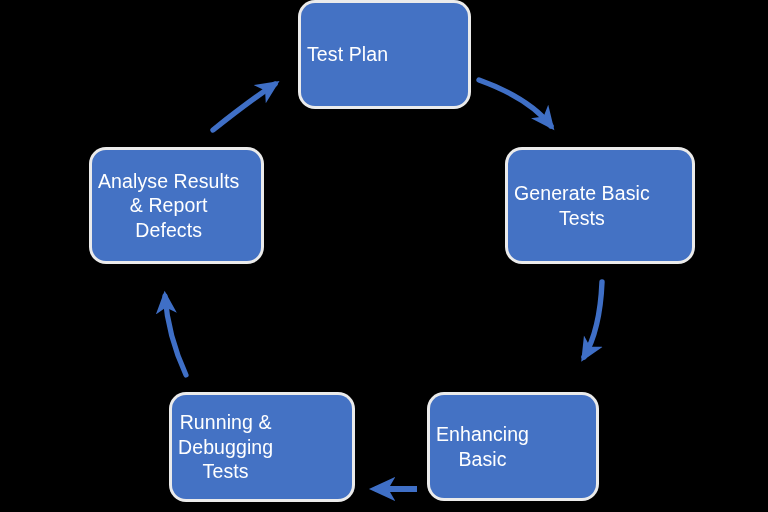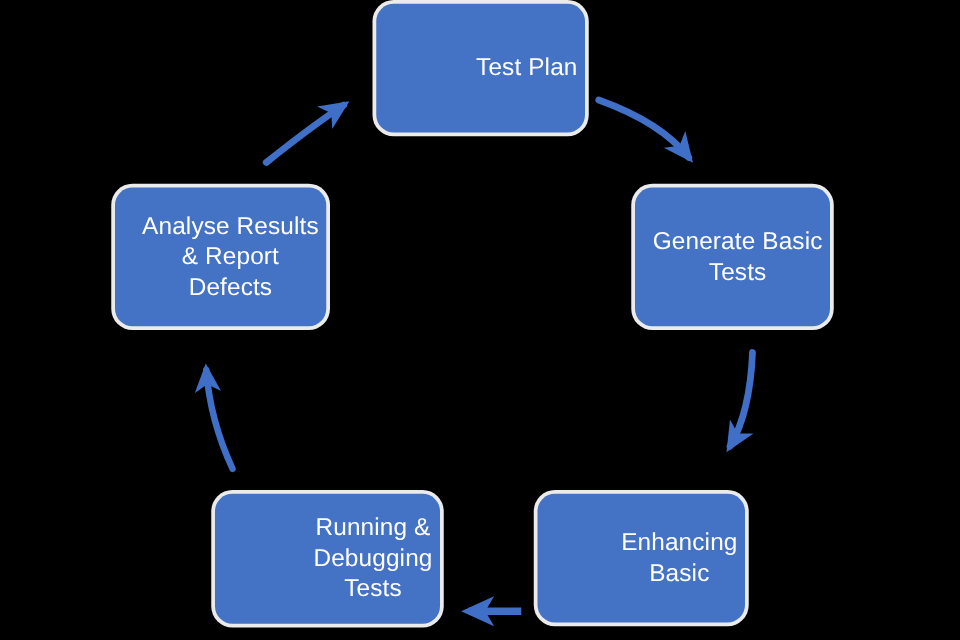--- a/index.html
+++ b/index.html
@@ -17,37 +17,37 @@
     font-family: "Liberation Sans", sans-serif;
   }
   .node {
     position: absolute;
     box-sizing: border-box;
     background: #4472C4;
     border-radius: 14px;
     color: #FFFFFF;
     display: flex;
     align-items: center;
-    justify-content: flex-end;
+    justify-content: flex-start;
     text-align: center;
     line-height: 1.25;
     font-size: 19.5px;
     font-weight: 400;
     letter-spacing: 0.1px;
     box-shadow: 0 0 0 3px rgba(255,255,255,0.92);
     z-index: 3;
   }
   .node-label {
     display: block;
     padding: 0 6px;
     white-space: pre-line;
   }
   
   #node-test-plan      { left: 301px; top: 3px;   width: 167px; height: 103px; }
-  #node-generate-basic { left: 508px; top: 150px; width: 156px; height: 111px; }
+  #node-generate-basic { left: 508px; top: 150px; width: 184px; height: 111px; }
   #node-enhancing      { left: 430px; top: 395px; width: 166px; height: 103px; }
   #node-running-debug  { left: 172px; top: 395px; width: 180px; height: 104px; }
   #node-analyse        { left: 92px;  top: 150px; width: 169px; height: 111px; }
 
   #arrow-layer {
     position: absolute;
     left: 0;
     top: 0;
     width: 768px;
     height: 512px;

